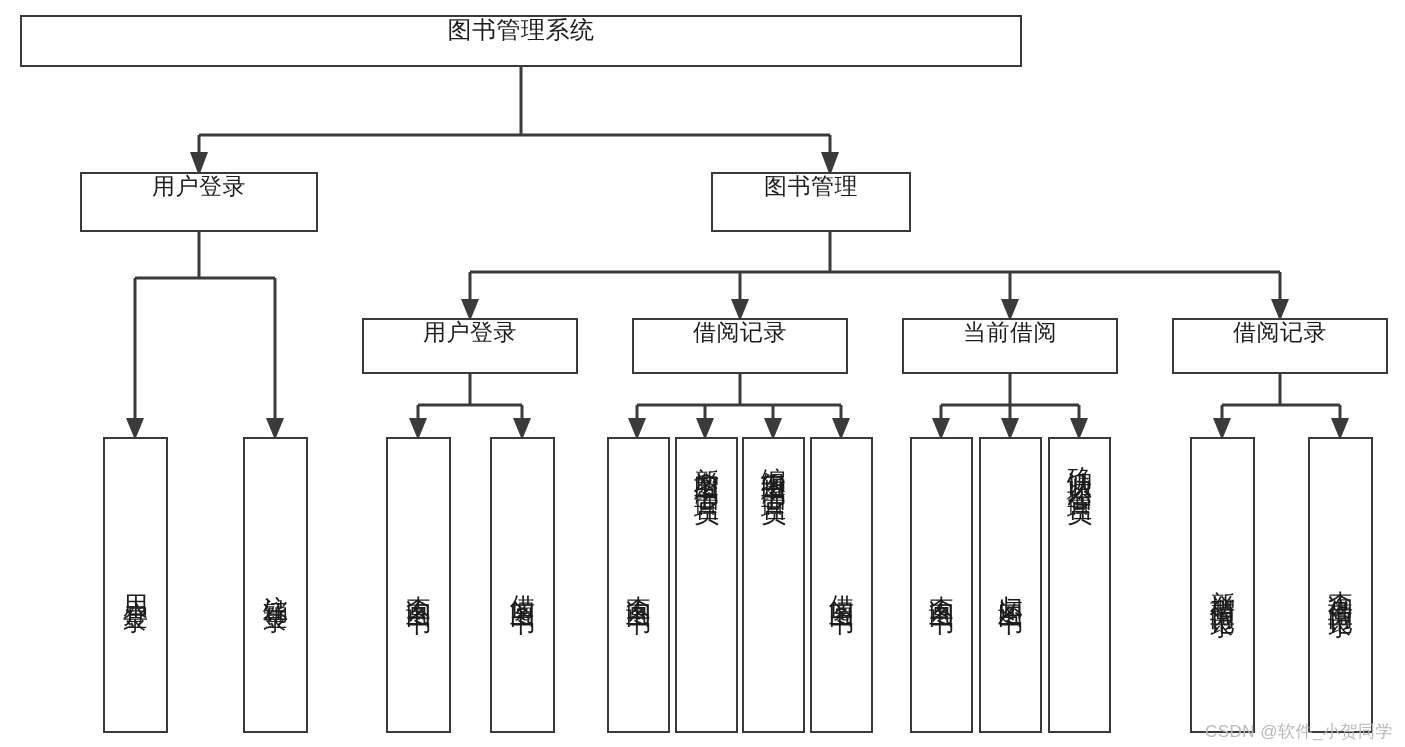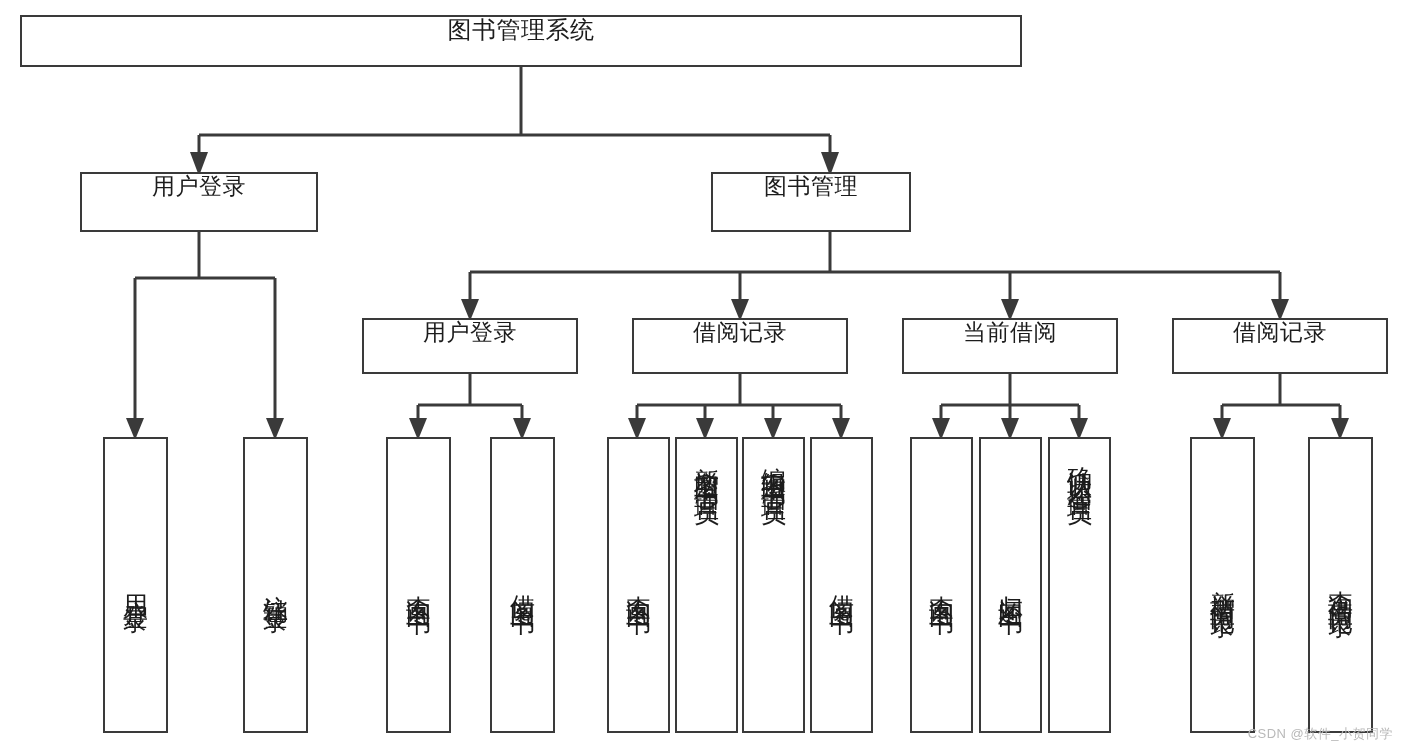--- a/index.html
+++ b/index.html
@@ -67,21 +67,21 @@
   }
   
   .node.v.center {
     align-items: center;
     padding-top: 0;
   }
   .watermark {
     position: absolute;
     right: 12px;
     bottom: 4px;
-    font-size: 13px;
+    font-size: 17px;
     color: #b9b9b9;
     white-space: nowrap;
     z-index: 5;
     letter-spacing: 0.5px;
   }
 </style>
 </head>
 <body>
 
 <div id="canvas">

